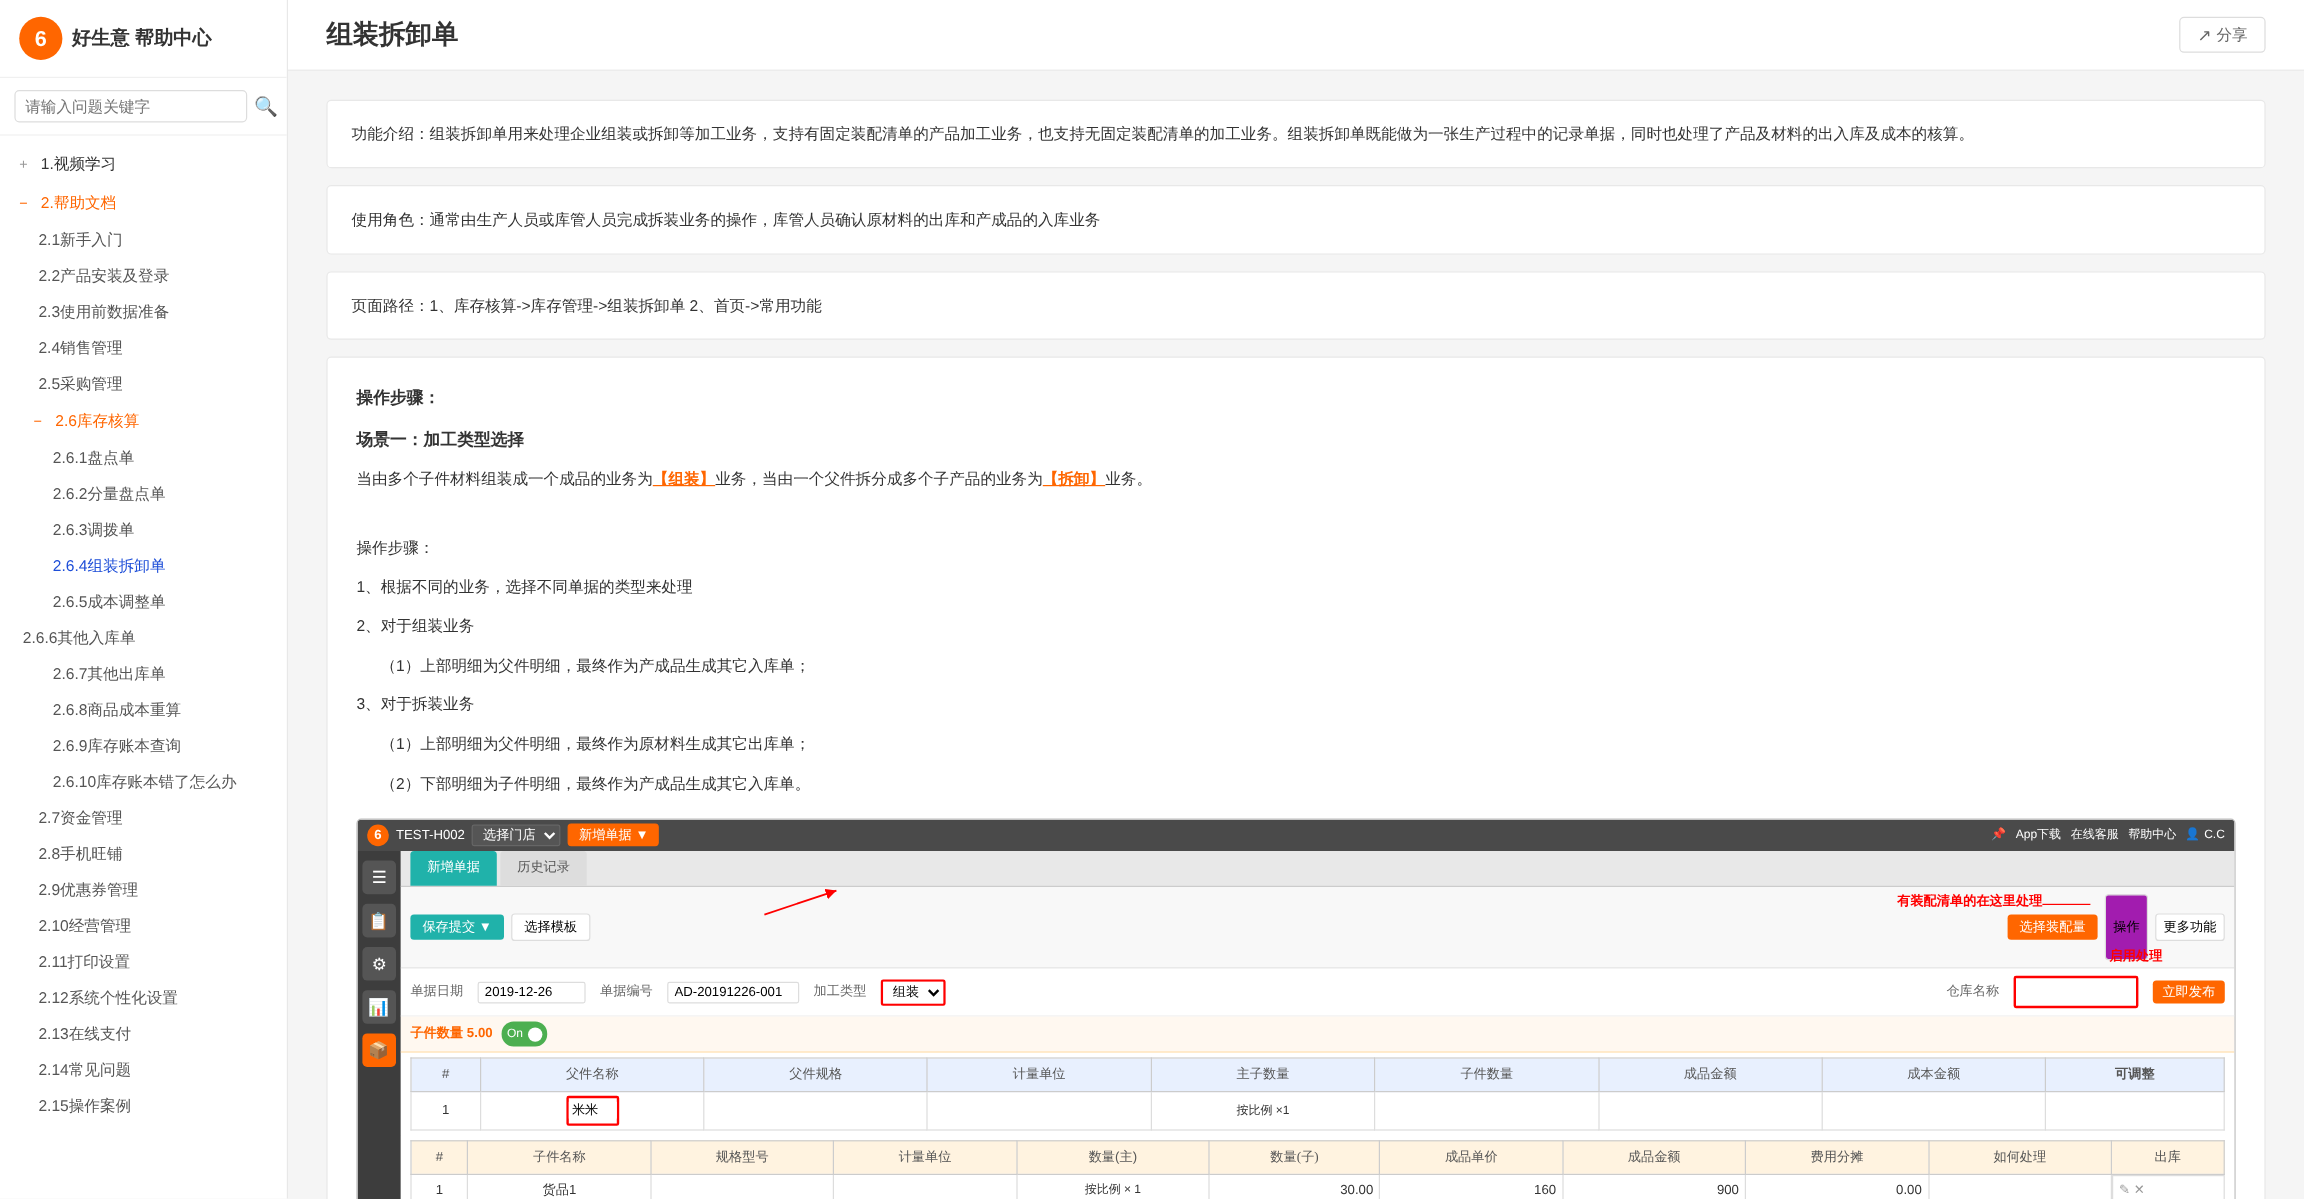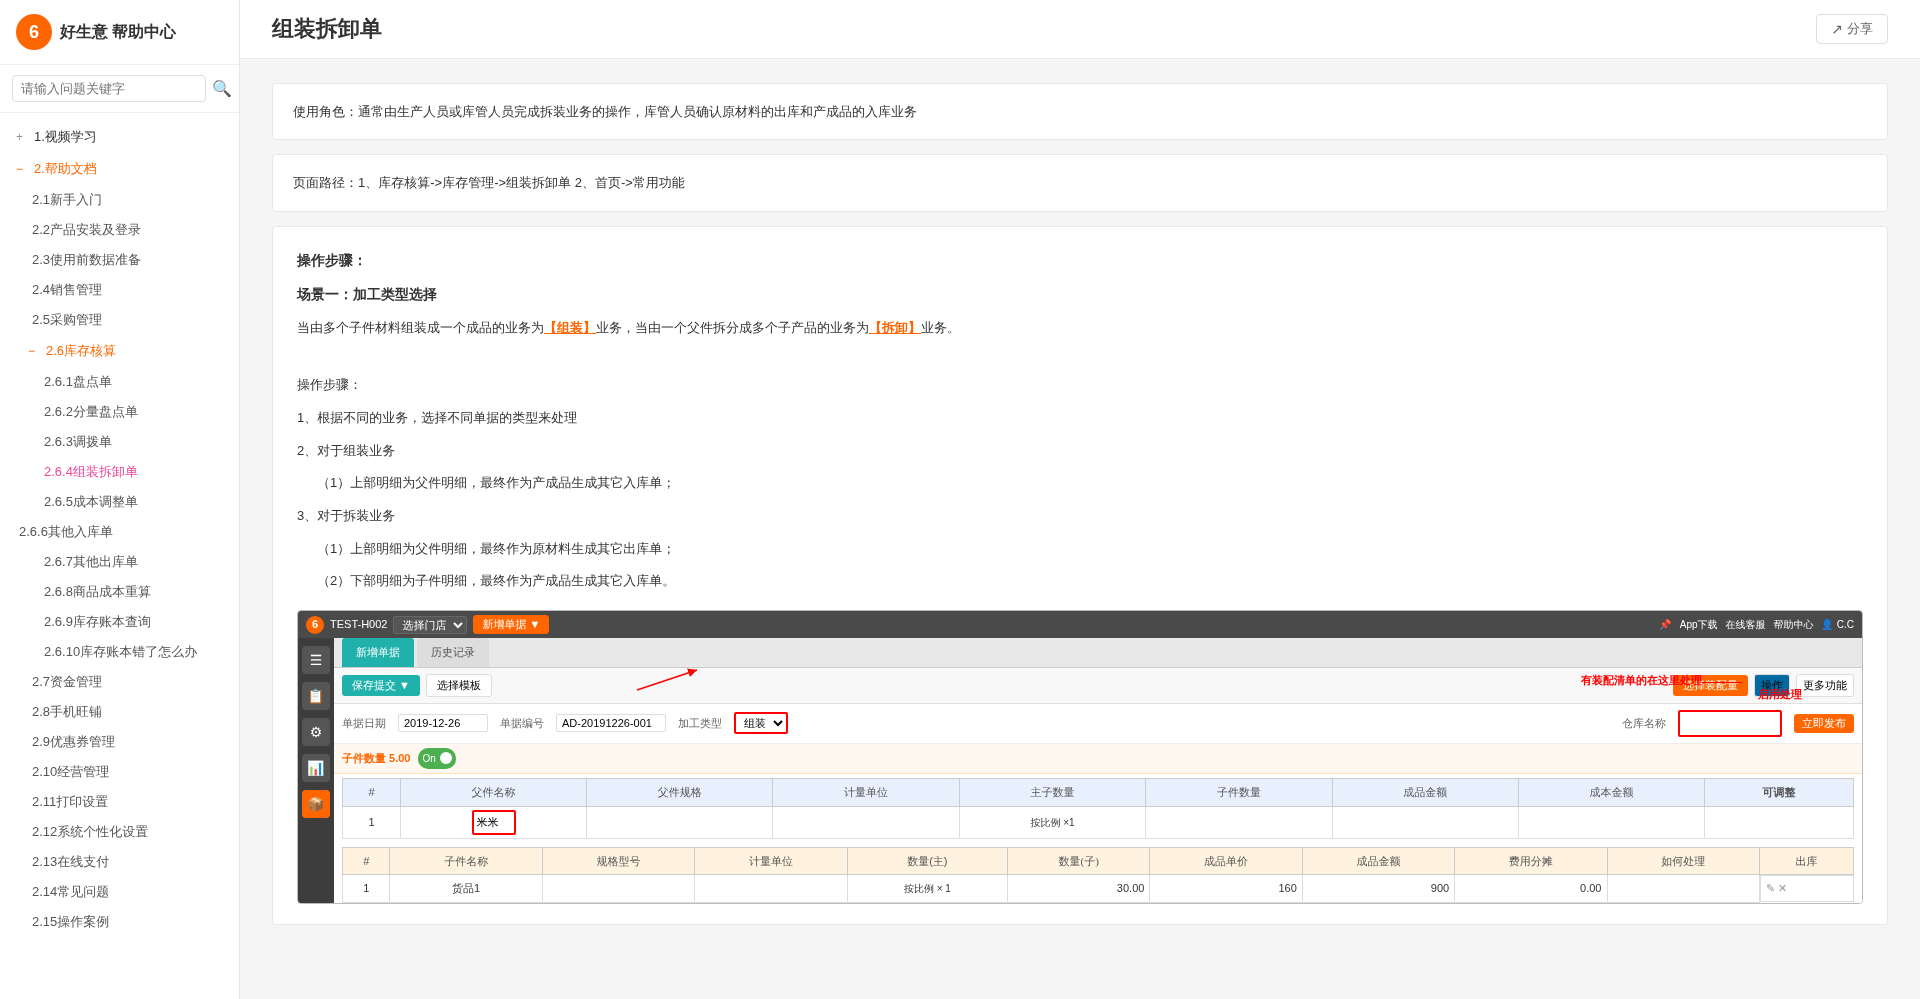--- a/index.html
+++ b/index.html
@@ -32,21 +32,20 @@
       color: #fff;
       font-size: 18px;
       font-weight: bold;
       margin-right: 8px;
       flex-shrink: 0;
     }
     .sidebar-title {
       font-size: 16px;
       font-weight: bold;
       color: #333;
-      font-family: Liberation Serif, serif;
     }
     .search-box {
       padding: 10px 12px;
       border-bottom: 1px solid #f0f0f0;
       display: flex;
       align-items: center;
     }
     .search-box input {
       flex: 1;
       border: 1px solid #ddd;
@@ -81,21 +80,21 @@
       color: #999;
       width: 12px;
     }
     .nav-item.active .expand-icon { color: #f60; }
     .nav-sub-item {
       padding: 6px 16px 6px 32px;
       cursor: pointer;
       font-size: 13px;
       color: #555;
     }
-    .nav-sub-item.current { color: #ec4899; }
+    .nav-sub-item.current { color: #1d4ed8; }
 
     
     #main {
       flex: 1;
       display: flex;
       flex-direction: column;
       overflow: hidden;
     }
     .main-header {
       background: #fff;
@@ -279,20 +278,23 @@
   <div class="main-header">
     <h1>组装拆卸单</h1>
     <button class="share-btn">
       <span style="font-size:14px;">↗</span>
       <span>分享</span>
     </button>
   </div>
 
   <div class="content-area">
 
+    <div class="info-block">
+      <span>功能介绍：组装拆卸单用来处理企业组装或拆卸等加工业务，支持有固定装配清单的产品加工业务，也支持无固定装配清单的加工业务。组装拆卸单既能做为一张生产过程中的记录单据，同时也处理了产品及材料的出入库及成本的核算。</span>
+    </div>
 
     <div class="info-block">
       <span>使用角色：通常由生产人员或库管人员完成拆装业务的操作，库管人员确认原材料的出库和产成品的入库业务</span>
     </div>
 
     <div class="info-block">
       <span>页面路径：1、库存核算-&gt;库存管理-&gt;组装拆卸单 2、首页-&gt;常用功能</span>
     </div>
 
     <div class="content-block">
@@ -355,21 +357,21 @@
 
               <div style="position:relative; padding:6px 8px; background:#f8f8f8; border-bottom:1px solid #e0e0e0; display:flex; gap:6px; align-items:center; flex-wrap:wrap;">
                 <button style="background:#20b2aa;color:#fff;border:none;border-radius:3px;padding:3px 10px;font-size:11px;cursor:pointer;">保存提交 ▼</button>
                 <button style="background:#fff;border:1px solid #ddd;border-radius:3px;padding:3px 10px;font-size:11px;cursor:pointer;">选择模板</button>
                 <span style="flex:1;"></span>
 
                 <span style="color:red;font-size:11px;font-weight:bold;position:absolute;right:160px;top:2px;">有装配清单的在这里处理</span>
 
                 <div style="position:absolute;right:120px;top:14px;width:40px;height:1px;background:red;"></div>
                 <button style="background:#f60;color:#fff;border:none;border-radius:3px;padding:3px 10px;font-size:11px;cursor:pointer;">选择装配量</button>
-                <button style="background:#0369a1;border:1px solid #ddd;border-radius:3px;padding:3px 6px;font-size:11px;cursor:pointer;">操作</button>
+                <button style="background:#a21caf;border:1px solid #ddd;border-radius:3px;padding:19px 6px;font-size:11px;cursor:pointer;">操作</button>
                 <button style="background:#fff;border:1px solid #ddd;border-radius:3px;padding:3px 6px;font-size:11px;cursor:pointer;">更多功能</button>
               </div>
 
               <div style="padding:6px 8px; background:#fff; border-bottom:1px solid #eee; display:flex; gap:12px; align-items:center; flex-wrap:wrap; position:relative;">
                 <span style="font-size:11px;color:#666;">单据日期</span>
                 <input type="text" value="2019-12-26" style="border: 1px solid rgb(221, 221, 221); border-radius: 2px; padding: 2px 5px; font-size: 11px; width: 90px;">
                 <span style="font-size:11px;color:#666;">单据编号</span>
                 <input type="text" value="AD-20191226-001" style="border: 1px solid rgb(221, 221, 221); border-radius: 2px; padding: 2px 5px; font-size: 11px; width: 110px;">
 
                 <span style="color:red;font-size:11px;font-weight:bold;position:absolute;left:8px;bottom:-20px;">组装业务、拆卸业务在这里切换</span>

